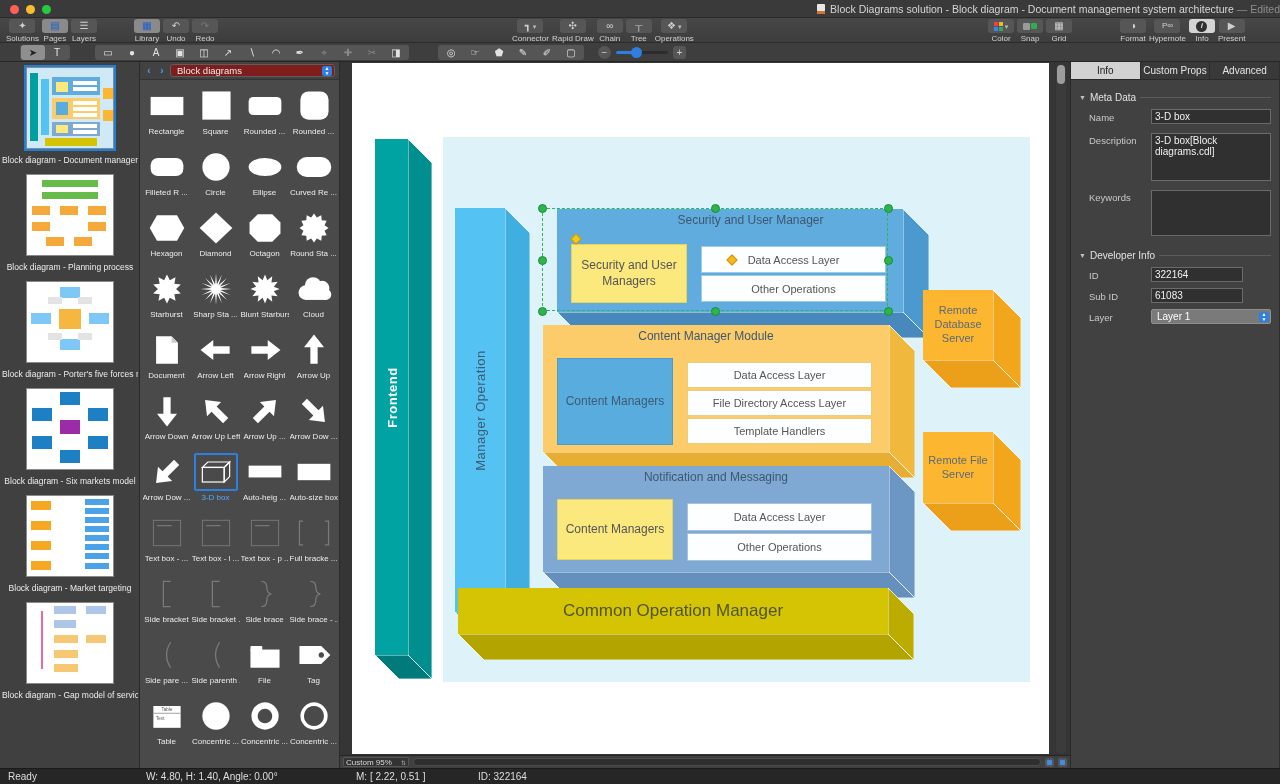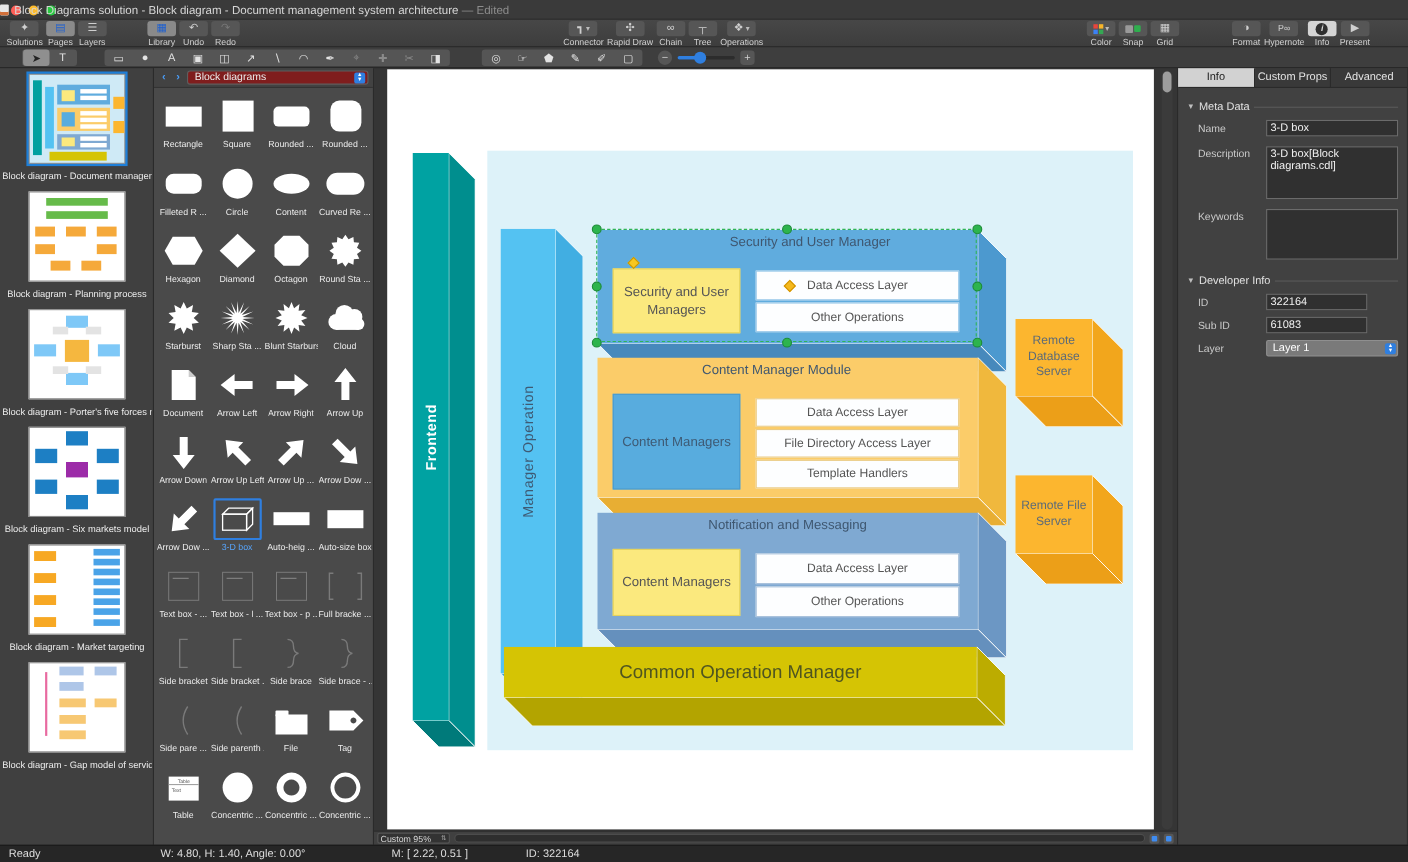--- a/index.html
+++ b/index.html
@@ -3,21 +3,21 @@
 <meta charset="utf-8">
 <style>
   * { margin:0; padding:0; box-sizing:border-box; }
   html,body { width:1280px; height:784px; overflow:hidden; background:#2e2e2e;
               font-family:"Liberation Sans", sans-serif; -webkit-font-smoothing:antialiased; }
 
   
   .titlebar { position:absolute; left:0; top:0; width:1280px; height:18px; background:#3a3a3a;
               border-bottom:1px solid #2a2a2a; }
   .tl { position:absolute; top:5px; width:9px; height:9px; border-radius:50%; }
-  .title-wrap { position:absolute; top:3px; left:0; right:0; text-align:left; font-size:10.5px; color:#d6d6d6; }
+  .title-wrap { position:absolute; top:3px; left:0; right:0; text-align:right; font-size:10.5px; color:#d6d6d6; }
   .title-wrap .edited { color:#8d8d8d; }
   .doc-ico { display:inline-block; width:8px; height:10px; background:#e8e8e8; border-radius:1px;
              position:relative; top:1px; margin-right:5px; box-shadow:inset 0 -3px 0 #d2703a; }
 
   .toolbar-main { position:absolute; left:0; top:18px; width:1280px; height:25px; background:linear-gradient(#474747,#3d3d3d);
                   border-bottom:1px solid #2b2b2b; }
   .tgroup { position:absolute; top:1px; display:flex; gap:3px; }
   .tbtn { display:flex; flex-direction:column; align-items:center; cursor:default; }
   .tbtn .pill { min-width:26px; height:14px; border-radius:3px; background:#565656; color:#cfcfcf;
                 display:flex; align-items:center; justify-content:center; font-size:10px; line-height:1; padding:0 4px; }
@@ -514,21 +514,21 @@
             </svg>
           </span>
           <span class="lib-lbl">Circle</span>
         </div>
         <div class="lib-cell">
           <span class="lib-glyph">
             <svg width="44" height="36" viewBox="0 0 44 36">
               <ellipse cx="22" cy="18" rx="18" ry="10" fill="#fff"></ellipse>
             </svg>
           </span>
-          <span class="lib-lbl">Content</span>
+          <span class="lib-lbl">Ellipse</span>
         </div>
         <div class="lib-cell">
           <span class="lib-glyph">
             <svg width="44" height="36" viewBox="0 0 44 36">
               <rect x="3" y="7" width="38" height="22" rx="11" fill="#fff"></rect>
             </svg>
           </span>
           <span class="lib-lbl">Curved Re ...</span>
         </div>
         <div class="lib-cell">
@@ -886,21 +886,21 @@
           <span class="vlabel" style="left:-63px;top:251px;width:160px;text-align:center;color:#fff;font-weight:bold">Frontend</span>
         </div>
         <div class="abs" style="left:103px;top:145px;width:75px;height:429px">
           <svg width="75" height="429" style="position:absolute;left:0;top:0">
             <polygon points="50,0 75,25 75,429 50,404" fill="#41aee2" stroke="#fff" stroke-width="0.8"></polygon>
             <polygon points="0,404 50,404 75,429 25,429" fill="#38a0d6" stroke="#fff" stroke-width="0.8"></polygon>
             <rect width="50" height="404" fill="#54c2f2"></rect>
           </svg>
           <span class="vlabel" style="left:-75px;top:195px;width:200px;text-align:center;color:#3e5a74">Manager Operation</span>
         </div>
-        <div class="abs" style="left:191px;top:146px;width:413px;height:129px">
+        <div class="abs" style="left:205px;top:146px;width:413px;height:129px">
           <svg width="372" height="129" style="position:absolute;left:0;top:0">
             <polygon points="346,0 372,26 372,129 346,103" fill="#4c99cf" stroke="#fff" stroke-width="0.8"></polygon>
             <polygon points="0,103 346,103 372,129 26,129" fill="#4789bc" stroke="#fff" stroke-width="0.8"></polygon>
             <rect width="346" height="103" fill="#60acde"></rect>
           </svg>
           <div class="mod-title">Security and User Manager</div>
           <div class="mod-box" style="left:14px;top:35px;width:116px;height:59px;background:#fbe97e;border:1px solid #e6d35b;color:#555">Security and User Managers</div>
           <div class="mod-rows" style="left:144px;top:37px;width:185px;height:56px">
             <div class="mod-row" style="border:1px solid #9ccaea">
               <span class="dmnd"></span>

